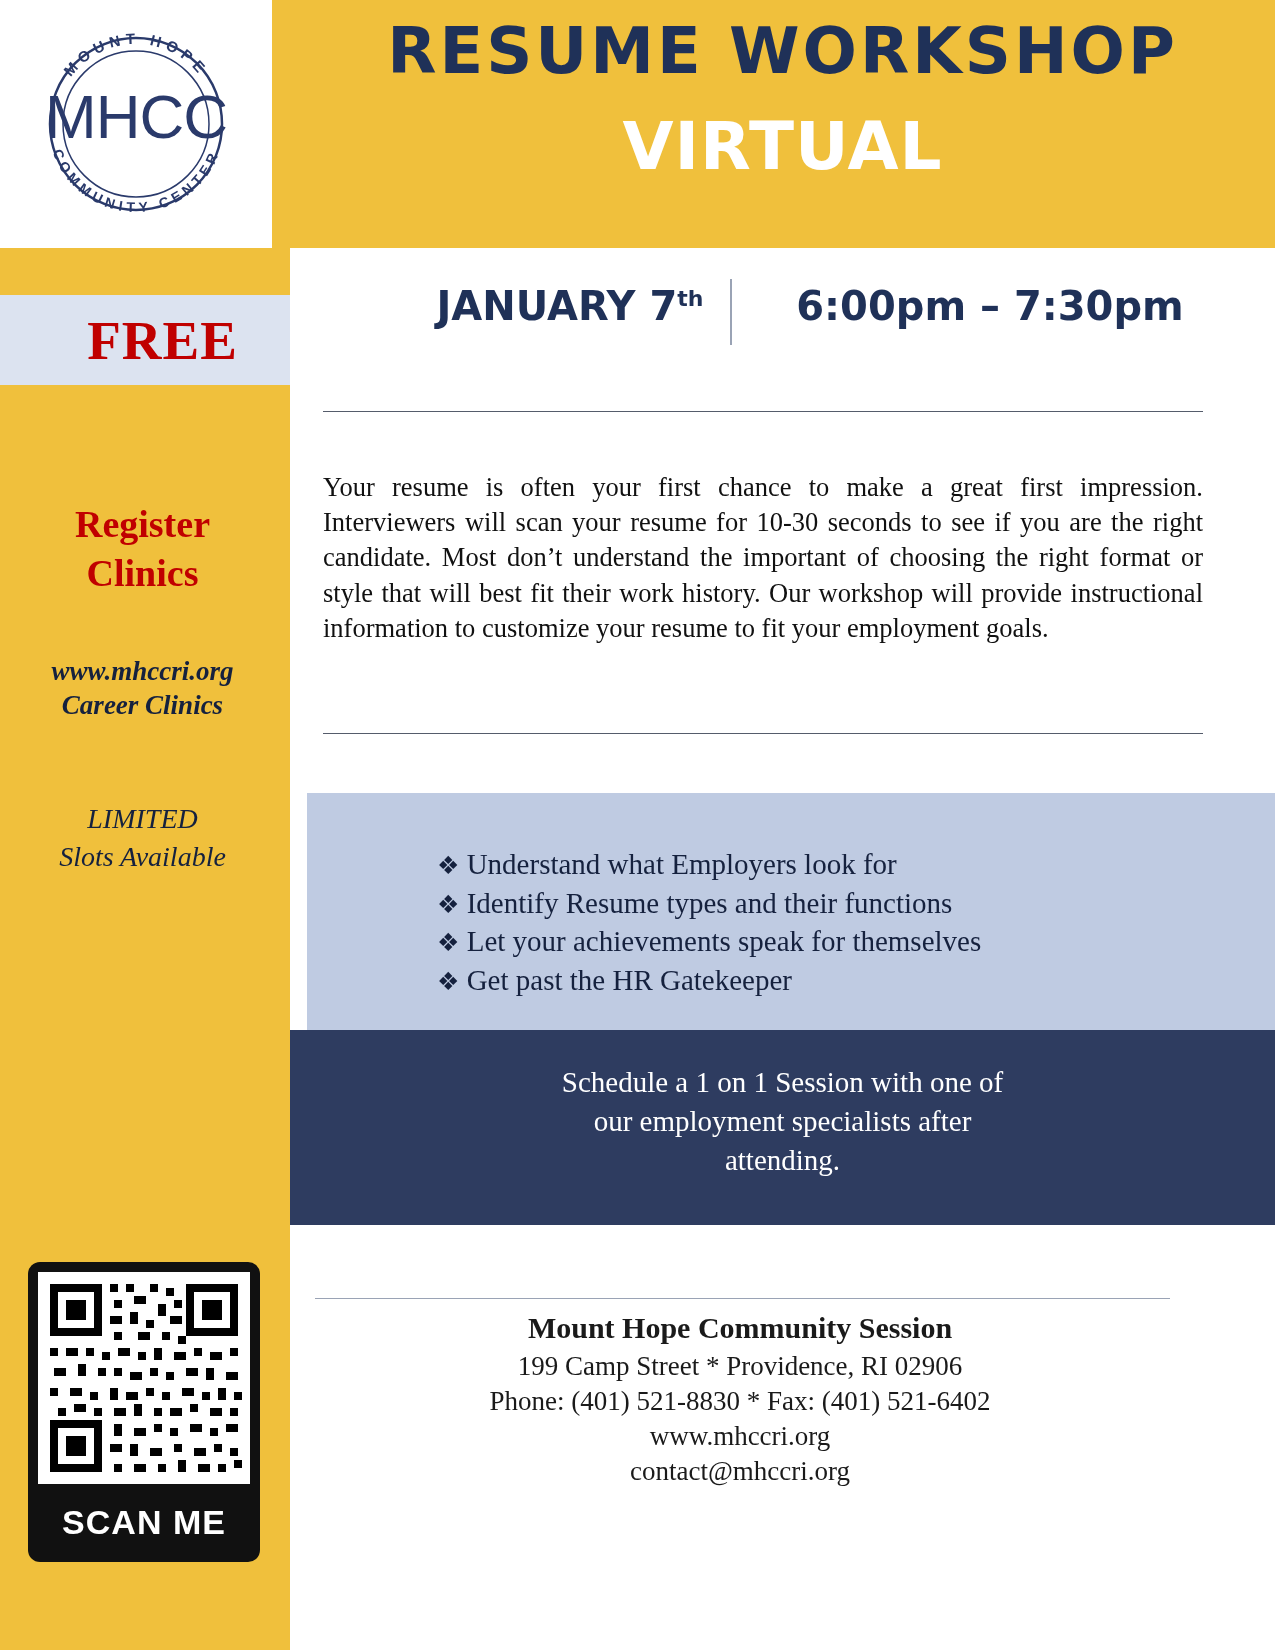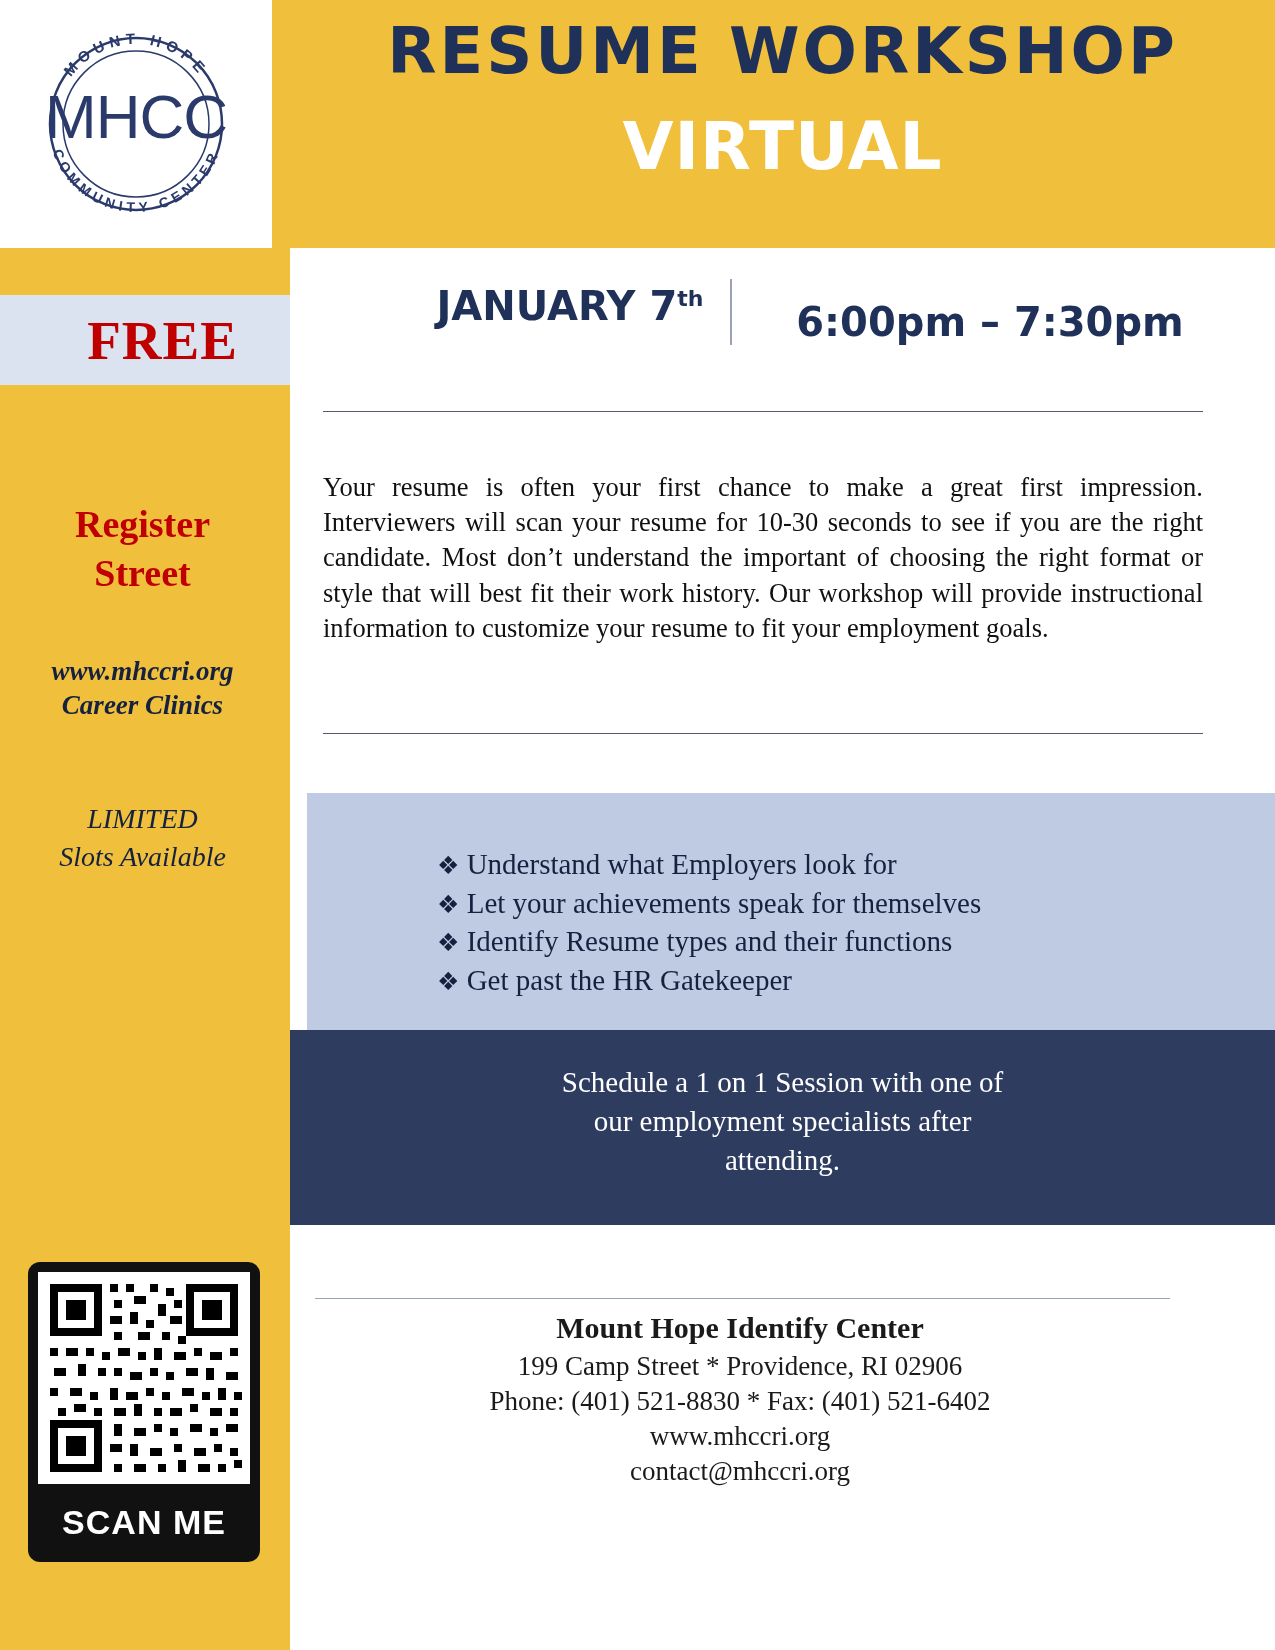--- a/index.html
+++ b/index.html
@@ -207,21 +207,20 @@
   .time {
     position: absolute;
     left: 500px;
     top: 0;
     width: 400px;
     text-align: center;
     color: #1f3158;
     font-family: "DejaVu Sans", sans-serif;
     font-weight: bold;
     font-size: 40px;
-    margin-top: 16px;
   }
 
   .hr-top {
     position: absolute;
     left: 33px;
     top: 163px;
     width: 880px;
     height: 1px;
     background: #555c6b;
   }
@@ -342,21 +341,21 @@
         </svg>
       </div>
     </div>
 
     <div class="free-band">
       <span class="free-text">FREE</span>
     </div>
 
     <div class="register">
       <div>Register</div>
-      <div>Street</div>
+      <div>Clinics</div>
     </div>
 
     <div class="website">
       <div>www.mhccri.org</div>
       <div>Career Clinics</div>
     </div>
 
     <div class="limited">
       <div>LIMITED</div>
       <div>Slots Available</div>
@@ -484,45 +483,45 @@
     <div class="hr-bottom"></div>
 
     <div class="bullets-band">
       <div class="bullets">
         <div class="b-row">
           <span class="dia">❖</span>
           <span>Understand what Employers look for</span>
         </div>
         <div class="b-row">
           <span class="dia">❖</span>
-          <span>Let your achievements speak for themselves</span>
+          <span>Identify Resume types and their functions</span>
         </div>
         <div class="b-row">
           <span class="dia">❖</span>
-          <span>Identify Resume types and their functions</span>
+          <span>Let your achievements speak for themselves</span>
         </div>
         <div class="b-row">
           <span class="dia">❖</span>
           <span>Get past the HR Gatekeeper</span>
         </div>
       </div>
     </div>
 
     <div class="schedule-band">
       <div class="schedule-text">
         <div>Schedule a 1 on 1 Session with one of</div>
         <div>our employment specialists after</div>
         <div>attending.</div>
       </div>
     </div>
 
     <div class="hr-footer"></div>
 
     <div class="footer">
-      <span class="org">Mount Hope Identify Center</span>
+      <span class="org">Mount Hope Community Session</span>
       <span class="line">199 Camp Street   *   Providence, RI 02906</span>
       <span class="line">Phone: (401) 521-8830   *   Fax: (401) 521-6402</span>
       <span class="line">www.mhccri.org</span>
       <span class="line">contact@mhccri.org</span>
     </div>
 
   </div>
 </div>
 
 </body></html>

